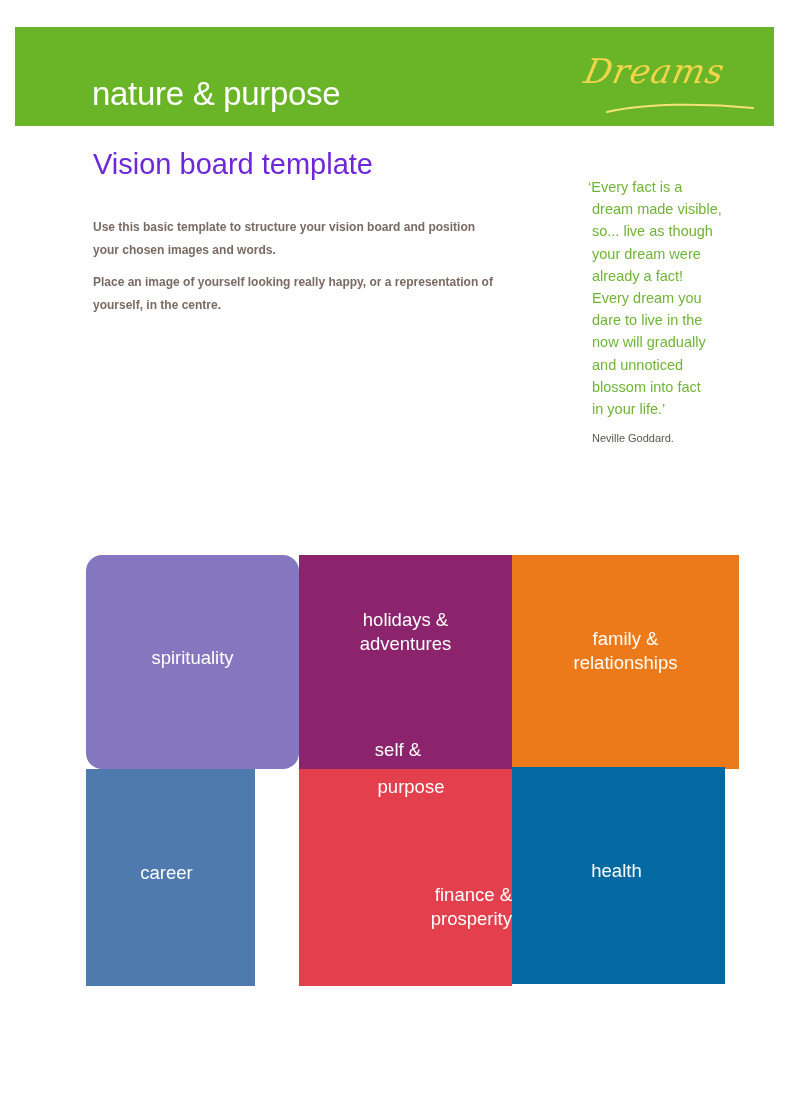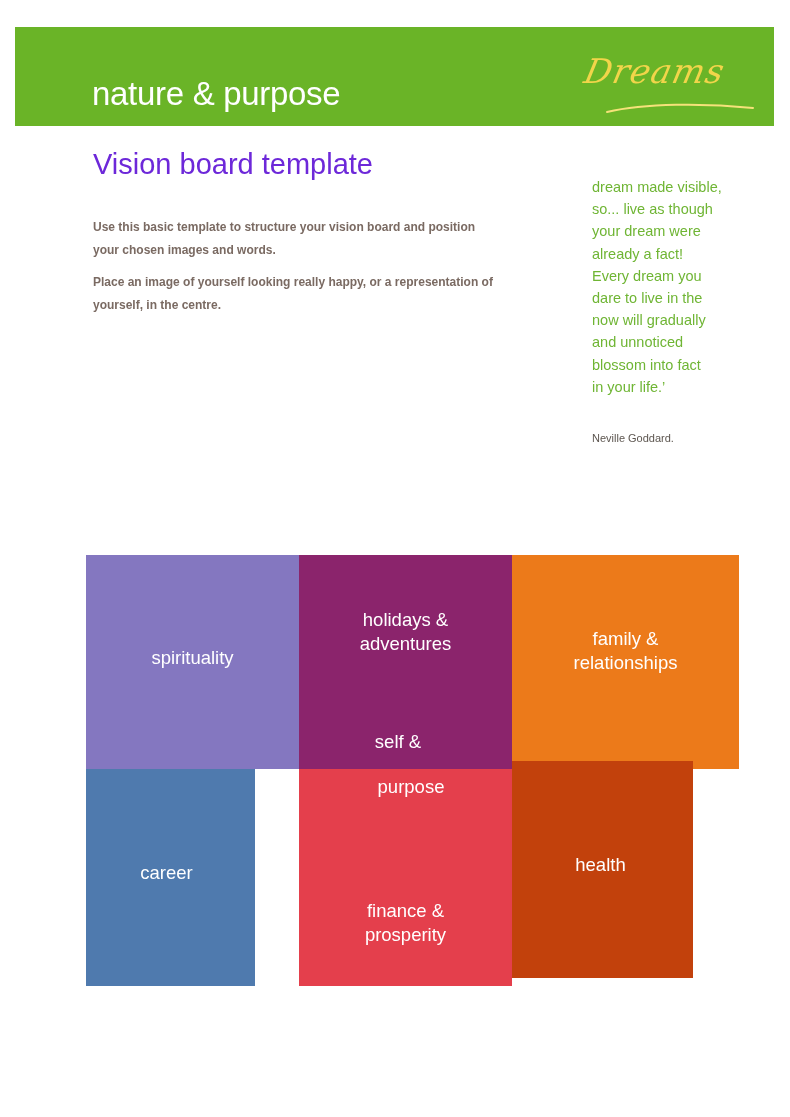--- a/index.html
+++ b/index.html
@@ -145,50 +145,51 @@
 </div>
 
 <h1 class="title">Vision board template</h1>
 
 <div class="intro">
   <p>Use this basic template to structure your vision board and position your chosen images and words.</p>
   <p>Place an image of yourself looking really happy, or a representation of yourself, in the centre.</p>
 </div>
 
 <div class="quote">
+  <span class="q-line">‘Every fact is a</span>
   <span class="q-line indent">dream made visible,</span>
   <span class="q-line indent">so... live as though</span>
   <span class="q-line indent">your dream were</span>
   <span class="q-line indent">already a fact!</span>
   <span class="q-line indent">Every dream you</span>
   <span class="q-line indent">dare to live in the</span>
   <span class="q-line indent">now will gradually</span>
   <span class="q-line indent">and unnoticed</span>
   <span class="q-line indent">blossom into fact</span>
   <span class="q-line indent">in your life.’</span>
 </div>
 <div class="attribution">Neville Goddard.</div>
 
 <div class="grid">
-  <div class="cell" style="left:0;top:0;width:213px;height:214px;background:#8477c0;">
+  <div class="cell" style="left:0;top:0;width:213px;height:214px;background:#8477c0;border-radius:16px;">
     <div class="label" style="top:91px;">spirituality</div>
   </div>
   <div class="cell" style="left:213px;top:0;width:213px;height:214px;background:#8b246c;text-decoration:underline;">
     <div class="label" style="top:53px;">holidays &amp;
 adventures</div>
   </div>
   <div class="cell" style="left:426px;top:0;width:227px;height:214px;background:#ec7a1a;">
     <div class="label" style="top:72px;">family &amp;
 relationships</div>
   </div>
   <div class="cell" style="left:0;top:214px;width:169px;height:217px;background:#4f7aae;">
     <div class="label" style="top:92px;left:-8px;">career</div>
   </div>
   <div class="cell" style="left:213px;top:214px;width:213px;height:217px;background:#e43f4c;">
-    <div class="label" style="top:130px;">finance &amp;
+    <div class="label" style="top:114px;text-align:right;">finance &amp;
 prosperity</div>
   </div>
-  <div class="cell" style="left:426px;top:206px;width:181px;height:217px;background:#c2410c;">
+  <div class="cell" style="left:426px;top:212px;width:213px;height:217px;background:#0369a1;">
     <div class="label" style="top:92px;left:-4px;">health</div>
   </div>
-  <div class="self-purpose" style="top:176px;left:205px;">self &amp;</div>
+  <div class="self-purpose" style="top:184px;left:205px;">self &amp;</div>
   <div class="self-purpose" style="top:221px;left:218px;">purpose</div>
 </div>
 
 </body></html>

